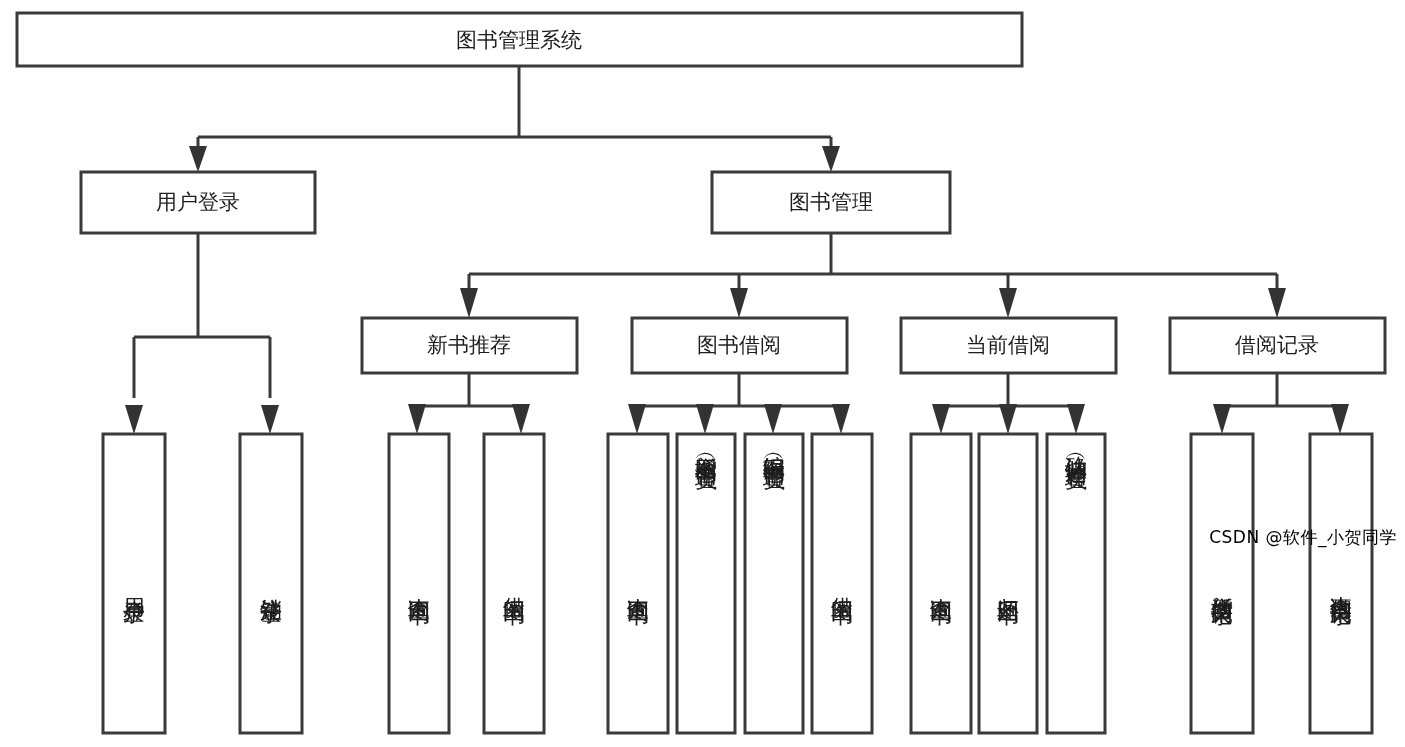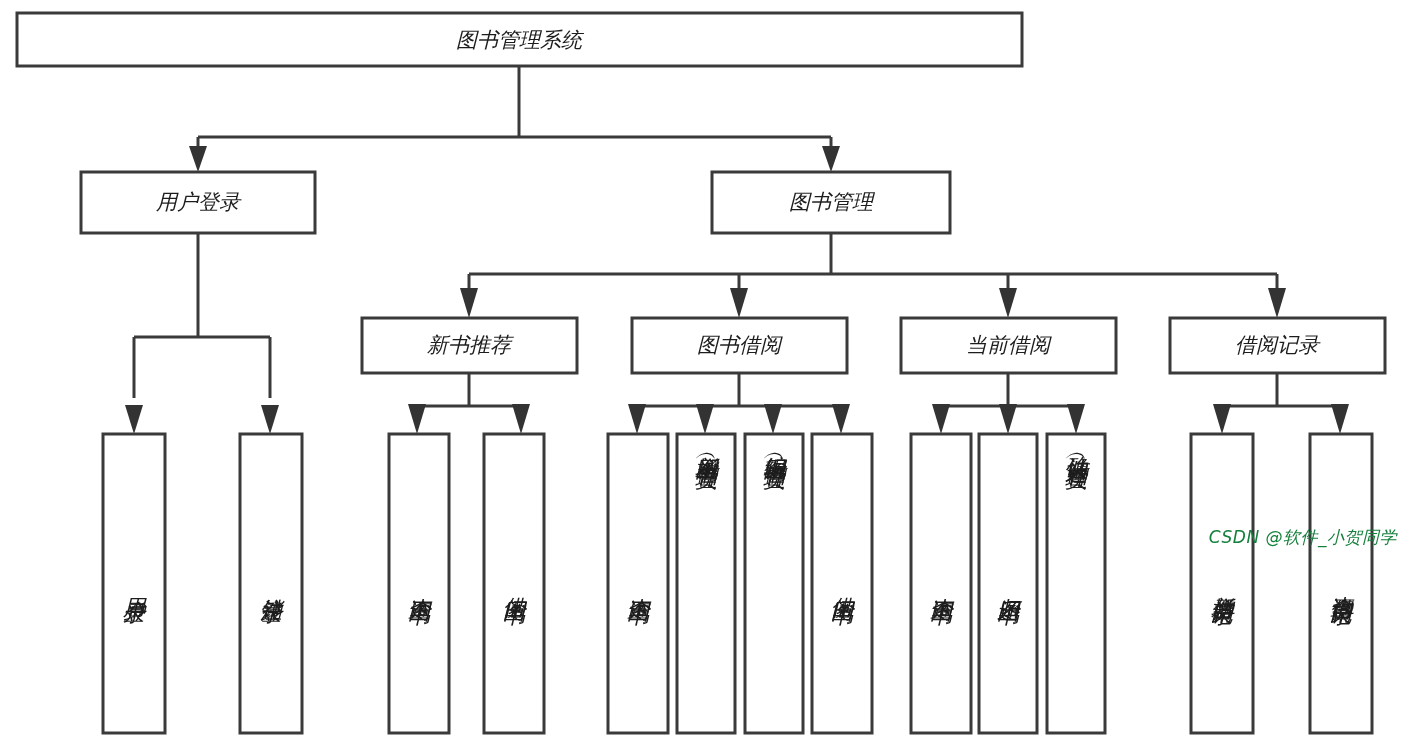--- a/index.html
+++ b/index.html
@@ -11,21 +11,20 @@
     width: 1405px;
     height: 747px;
     font-family: "DejaVu Sans", "Liberation Sans", sans-serif;
     overflow: hidden;
     position: relative;
   }
   #diagram-root {
     position: relative;
     width: 1405px;
     height: 555px;
-    font-style: italic;
   }
   svg.flow {
     display: block;
     width: 1405px;
     height: 747px;
   }
   .node-box {
     fill: #ffffff;
     stroke: #3a3a3a;
     stroke-width: 3;
@@ -63,21 +62,21 @@
     align-items: center;
     justify-content: center;
     pointer-events: none;
   }
   .watermark {
     position: absolute;
     right: 8px;
     bottom: 6px;
     font-family: "DejaVu Sans", "Liberation Sans", sans-serif;
     font-size: 17px;
-    color: #15803d;
+    color: #000000;
     white-space: nowrap;
     letter-spacing: 0.5px;
   }
 </style>
 </head>
 <body>
 
 <div id="diagram-root">
 
   <svg class="flow" viewBox="0 0 1405 747" xmlns="http://www.w3.org/2000/svg">

